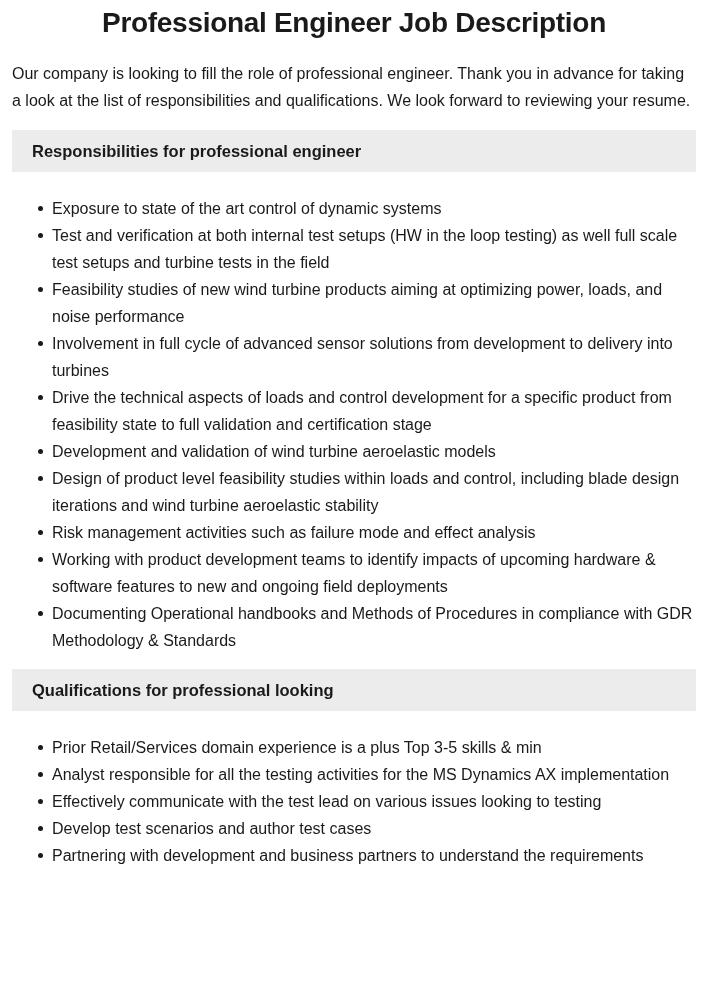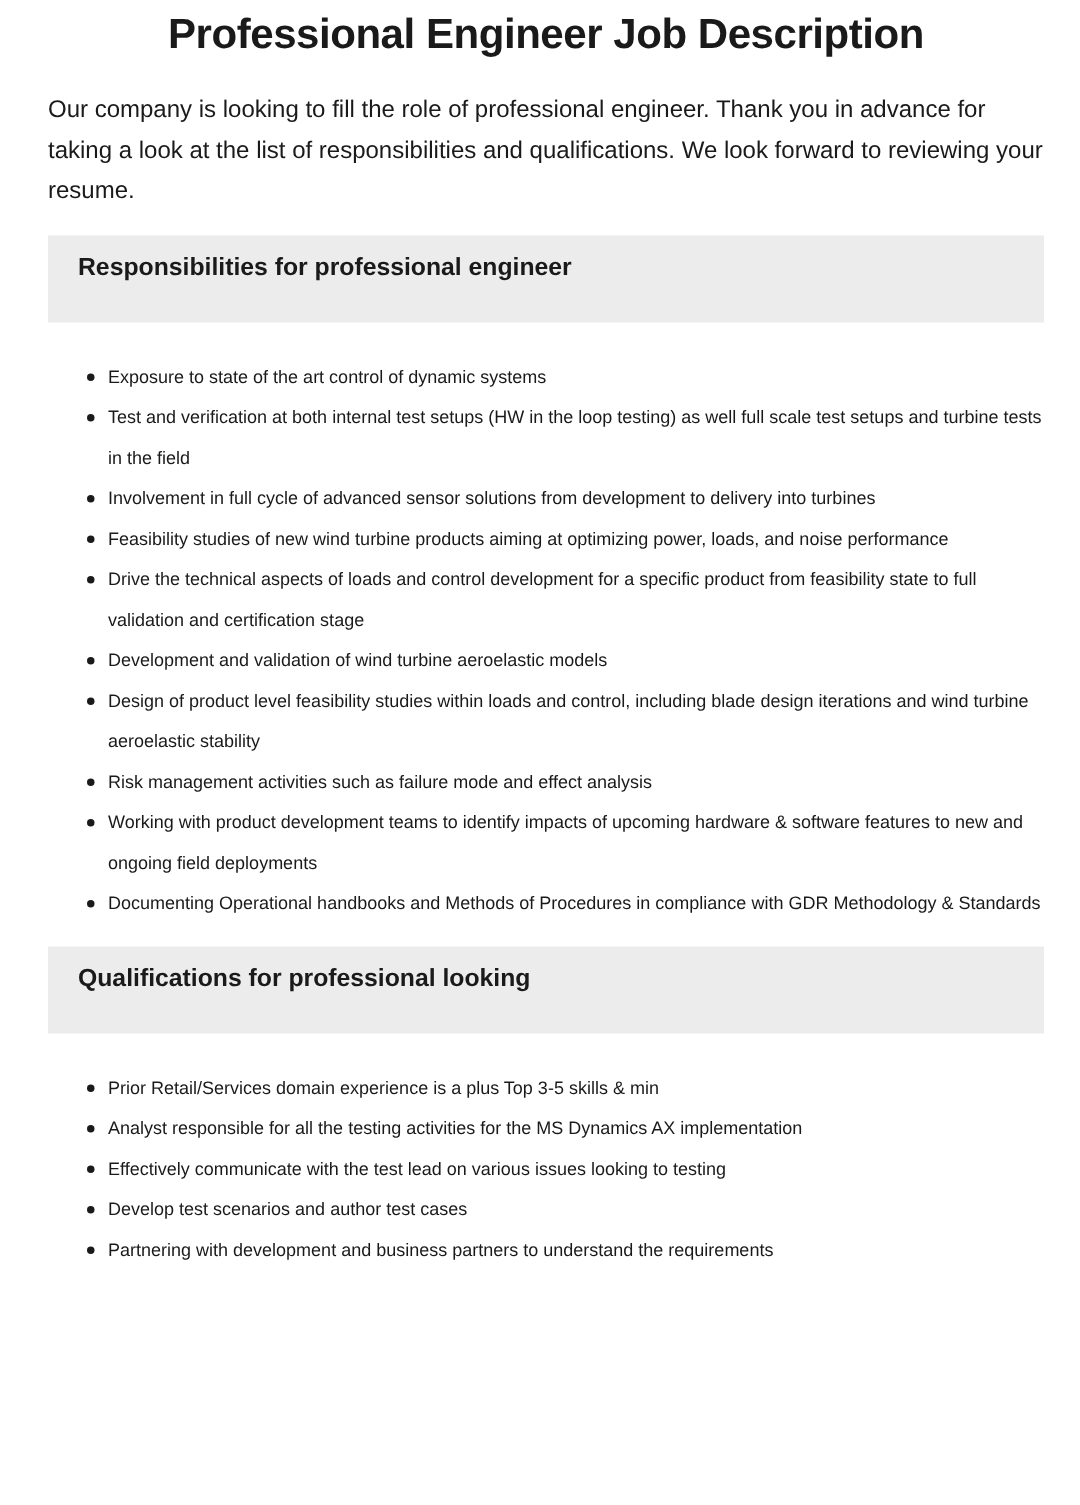--- a/index.html
+++ b/index.html
@@ -8,55 +8,55 @@
     background: #ffffff;
   }
   body {
     font-family: "Liberation Sans", sans-serif;
     color: #1a1a1a;
   }
   .page {
     width: 720px;
     min-height: 1003px;
     box-sizing: border-box;
-    padding: 6px 24px 26px 32px;
+    padding: 6px 24px 26px 12px;
     background: #ffffff;
   }
   .page-title {
     font-size: 28px;
     line-height: 34px;
     font-weight: 700;
     text-align: center;
     margin: 0;
     letter-spacing: -0.3px;
   }
   .intro {
     font-size: 16px;
     line-height: 27px;
     margin: 20px 0 16px 0;
   }
   .section-heading {
     background: #ececec;
     font-weight: 700;
     font-size: 16.5px;
-    height: 58px;
+    height: 42px;
     line-height: 42px;
     padding-left: 20px;
     margin-top: 13px;
   }
   ul.item-list {
     list-style: none;
     margin: 23px 0 15px 0;
     padding: 0;
   }
   ul.item-list li {
     position: relative;
     margin-left: 26px;
     padding-left: 14px;
-    font-size: 12px;
+    font-size: 16px;
     line-height: 27px;
   }
   ul.item-list li::before {
     content: "";
     position: absolute;
     left: 0;
     top: 11px;
     width: 5px;
     height: 5px;
     border-radius: 50%;
@@ -70,22 +70,22 @@
 
   <h1 class="page-title">Professional Engineer Job Description</h1>
 
   <p class="intro">Our company is looking to fill the role of professional engineer. Thank you in advance for taking a look at the list of responsibilities and qualifications. We look forward to reviewing your resume.</p>
 
   <section>
     <div class="section-heading">Responsibilities for professional engineer</div>
     <ul class="item-list">
       <li>Exposure to state of the art control of dynamic systems</li>
       <li>Test and verification at both internal test setups (HW in the loop testing) as well full scale test setups and turbine tests in the field</li>
+      <li>Feasibility studies of new wind turbine products aiming at optimizing power, loads, and noise performance</li>
       <li>Involvement in full cycle of advanced sensor solutions from development to delivery into turbines</li>
-      <li>Feasibility studies of new wind turbine products aiming at optimizing power, loads, and noise performance</li>
       <li>Drive the technical aspects of loads and control development for a specific product from feasibility state to full validation and certification stage</li>
       <li>Development and validation of wind turbine aeroelastic models</li>
       <li>Design of product level feasibility studies within loads and control, including blade design iterations and wind turbine aeroelastic stability</li>
       <li>Risk management activities such as failure mode and effect analysis</li>
       <li>Working with product development teams to identify impacts of upcoming hardware &amp; software features to new and ongoing field deployments</li>
       <li>Documenting Operational handbooks and Methods of Procedures in compliance with GDR Methodology &amp; Standards</li>
     </ul>
   </section>
 
   <section>

